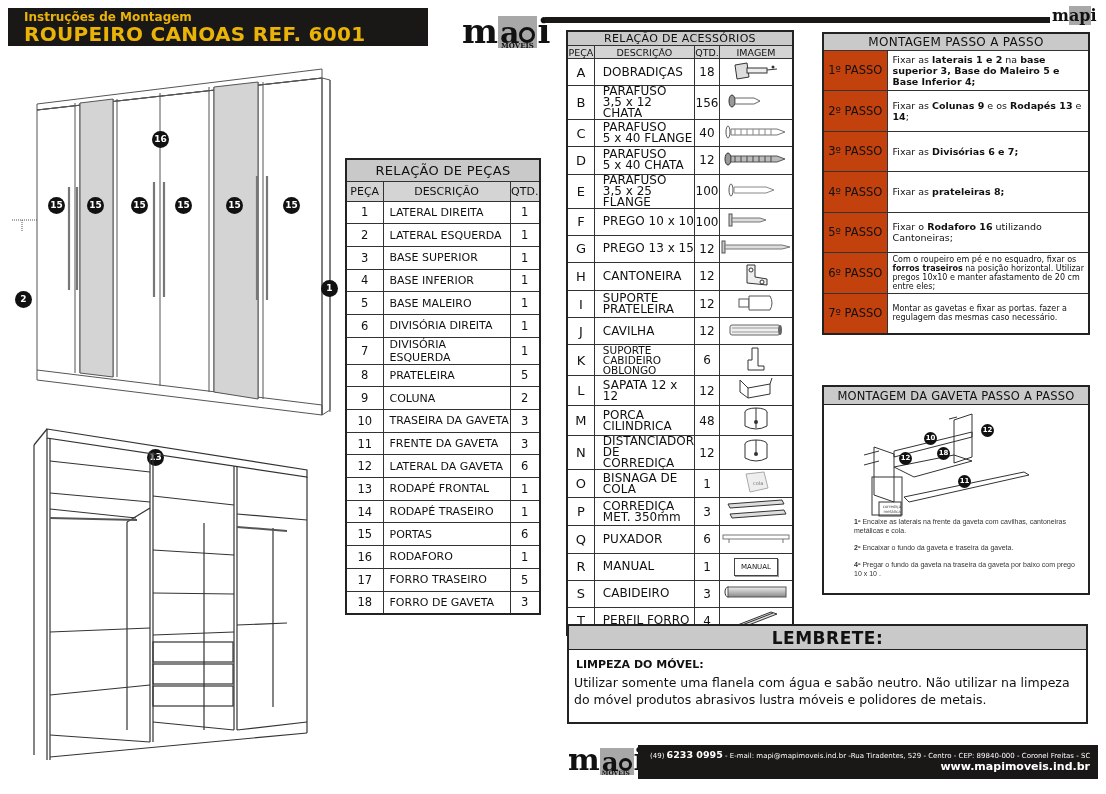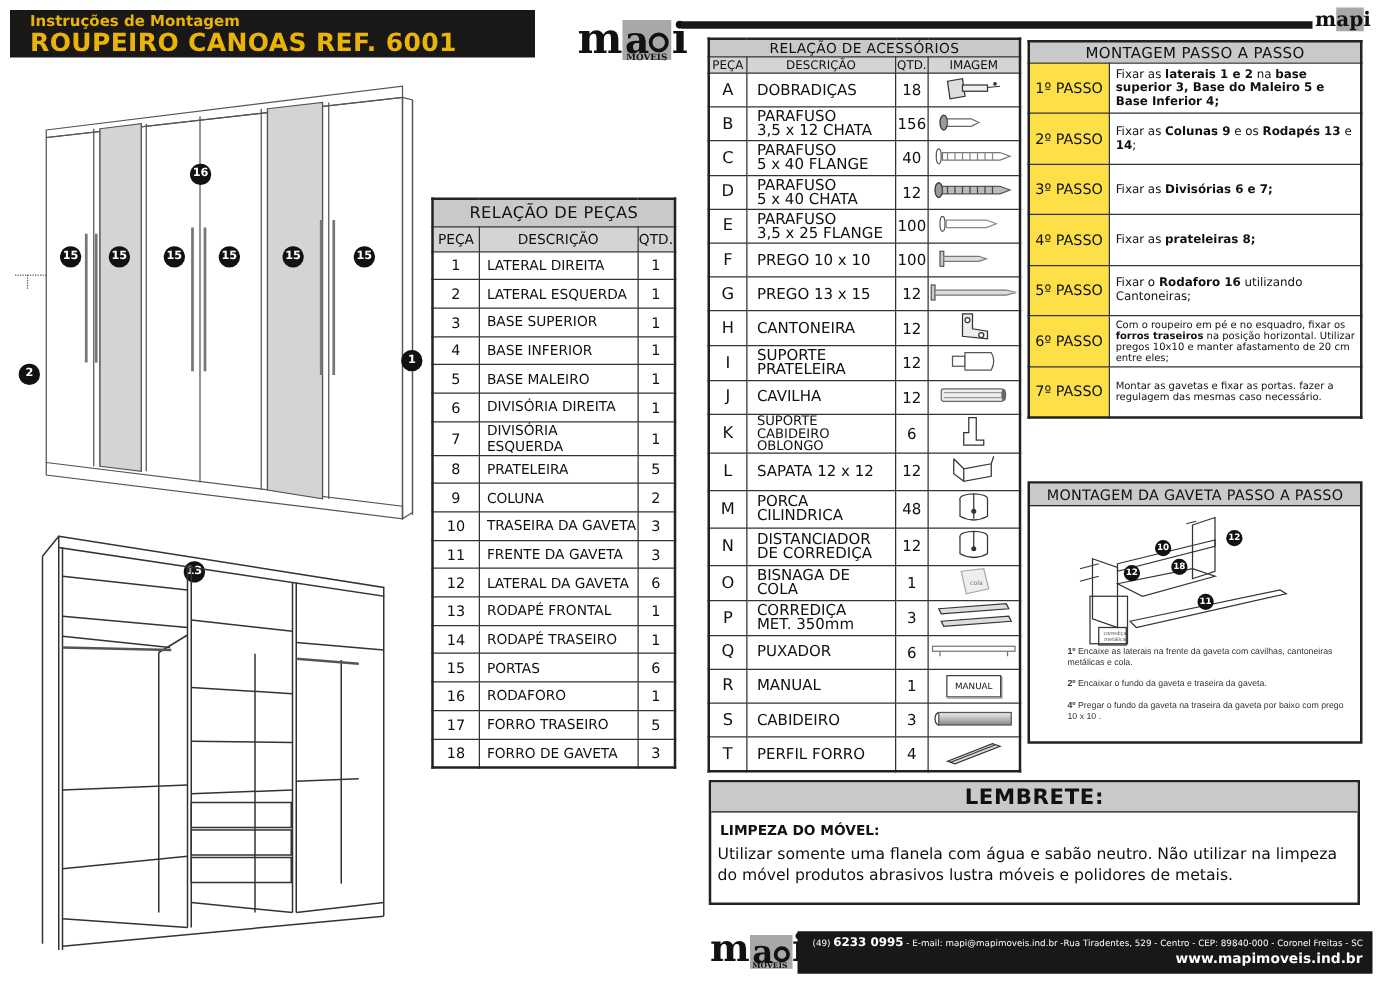--- a/index.html
+++ b/index.html
@@ -33,33 +33,33 @@
   .tbl th, .tbl td { border: 1px solid #333; font-weight: normal; }
   .tbl .cap { background: #c9c9c9; text-align: center; font-size: 13px; height: 22px; letter-spacing: 0.3px; }
   .tbl .colh { background: #d4d4d4; font-size: 11px; text-align: center; height: 20px; }
 
   .pecas { left: 345px; top: 158px; width: 196px; }
   .pecas td { height: 22.7px; font-size: 11.5px; }
   .pecas td.n { width: 37px; text-align: center; }
   .pecas td.d { padding-left: 6px; font-size: 11px; }
   .pecas td.q { width: 30px; text-align: center; }
 
-  .acess { left: 566px; top: 30px; width: 251px; }
+  .acess { left: 566px; top: 30px; width: 228px; }
   .acess .cap { height: 13px; font-size: 11px; }
   .acess .colh { height: 13px; font-size: 9.5px; }
   .acess td { height: 27.2px; font-size: 12px; }
   .acess td.n { width: 30px; text-align: center; font-size: 13px; }
   .acess td.d { padding-left: 8px; line-height: 11px; font-size: 12px; }
   .acess td.d.sm { font-size: 10.5px; line-height: 10px; }
   .acess td.q { width: 26px; text-align: center; font-size: 12px; }
   .acess td.img { width: 72px; text-align: center; }
 
   .passo { left: 822px; top: 32px; width: 268px; }
   .passo td { height: 40.5px; }
-  .passo td.lbl { width: 64px; background: #fde047; font-size: 11.5px; text-align: center; }
+  .passo td.lbl { width: 64px; background: #c2410c; font-size: 11.5px; text-align: center; }
   .passo td.txt { padding-left: 5px; font-size: 9.5px; line-height: 11px; margin-top: 44px; }
   .passo td.txt.sm { font-size: 8px; line-height: 9px; }
   .passo .cap { font-size: 12px; height: 17px; }
 
   
   .gaveta { left: 822px; top: 385px; width: 268px; height: 210px; border: 2px solid #222; }
   .gaveta .cap { background: #c9c9c9; border-bottom: 1.5px solid #222; font-size: 11.5px; text-align: center; height: 18px; line-height: 18px; letter-spacing: 0.2px; }
   .gaveta .steps { position: absolute; left: 30px; top: 130px; width: 230px; font-size: 7px; line-height: 9px; font-family: "Liberation Sans", sans-serif; color: #333; }
   .gaveta .steps p { margin-bottom: 8px; }
 

